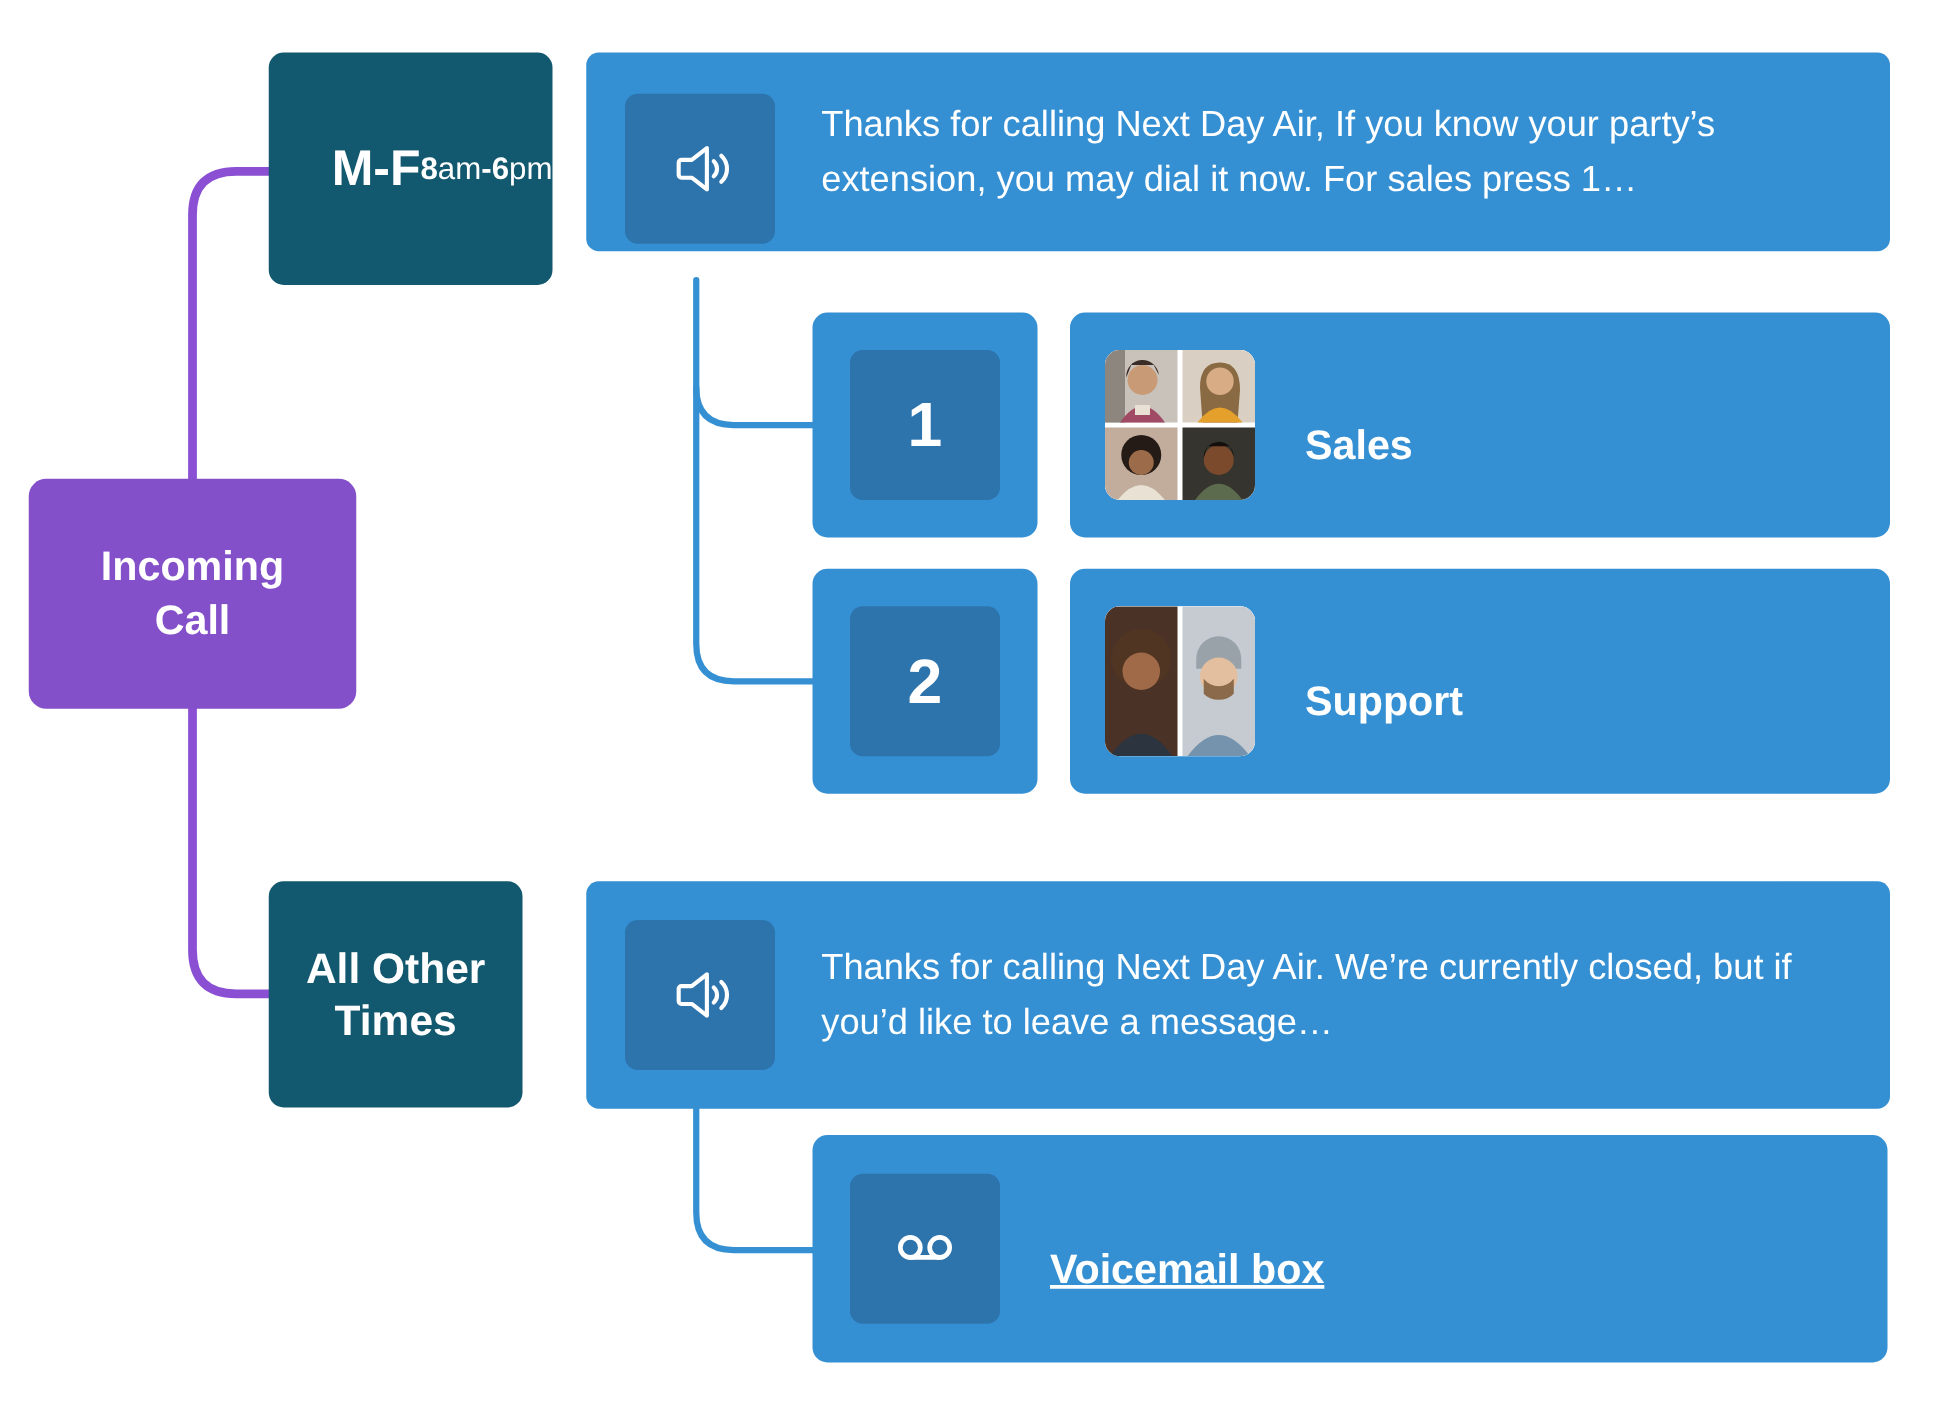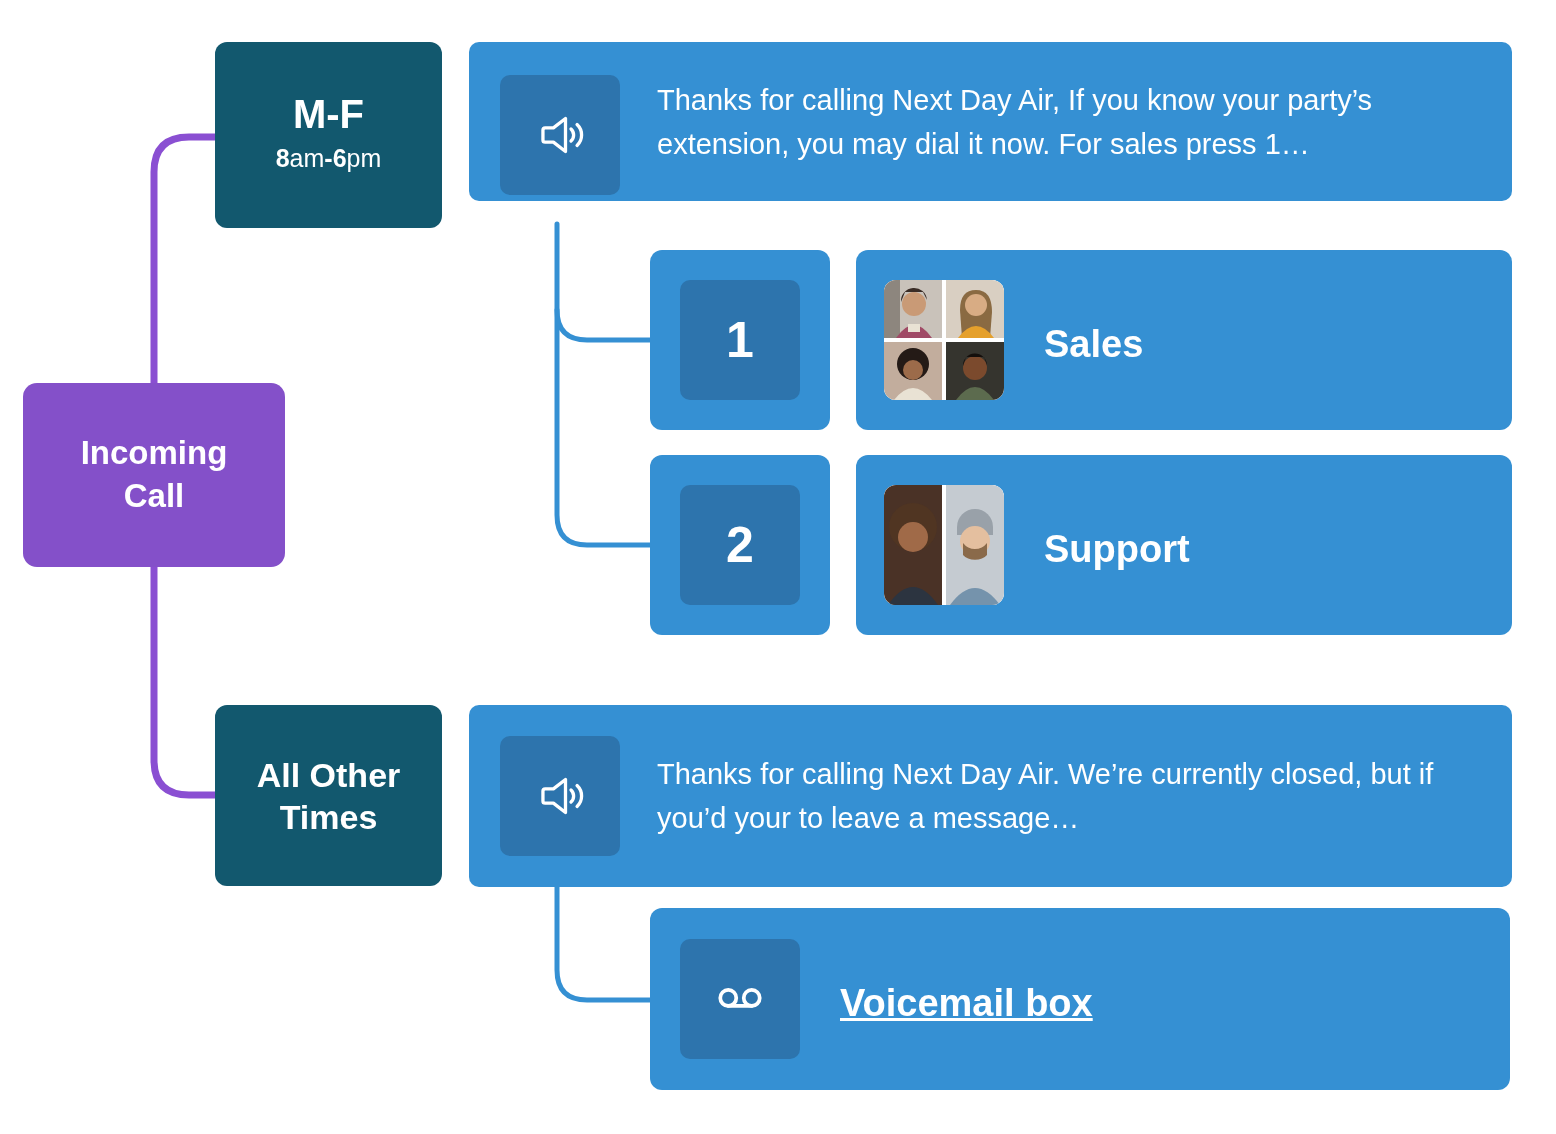--- a/index.html
+++ b/index.html
@@ -25,24 +25,24 @@
   .node{position:absolute;z-index:2;display:flex;align-items:center;justify-content:center;}
 
   .purple-box{
     left:23px;top:383px;width:262px;height:184px;
     background:var(--purple);border-radius:14px;
     color:var(--text-white);font-weight:bold;font-size:33px;line-height:1.3;
     text-align:center;padding:0 28px;
   }
   .teal-box{
     background:var(--teal);border-radius:12px;color:var(--text-white);
-    flex-direction:column;text-align:center;
+    flex-direction:row;text-align:center;justify-content:flex-end;
   }
   #weekday{left:215px;top:42px;width:227px;height:186px;}
-  #afterhours{left:215px;top:705px;width:227px;height:181px;padding:0 1px;}
+  #afterhours{left:215px;top:705px;width:203px;height:181px;padding:0 1px;}
   .teal-line1{font-weight:bold;font-size:40px;line-height:46px;}
   .teal-line2{font-size:25px;line-height:42px;font-weight:400;}
   .teal-line2 b{font-weight:bold;}
   .afterhours-label{font-weight:bold;font-size:34px;line-height:42px;}
 
   .greeting-box{
     background:var(--blue);border-radius:10px;
     left:469px;width:1043px;
     justify-content:flex-start;
   }
@@ -77,22 +77,22 @@
     justify-content:flex-start;
   }
   #dest-sales{top:250px;}
   #dest-support{top:455px;}
   .avatar{
     position:absolute;left:28px;top:30px;width:120px;height:120px;
     background:#ffffff;border-radius:12px;overflow:hidden;
   }
   .avatar svg{display:block;width:120px;height:120px;}
   .dest-label{
-    position:absolute;left:188px;top:4px;height:100%;display:flex;align-items:center;
-    color:var(--text-white);font-weight:bold;font-size:38px;
+    position:absolute;left:188px;top:16px;height:100%;display:flex;align-items:center;
+    color:var(--text-white);font-weight:bold;font-size:33px;
   }
 
   .voicemail-box{
     left:650px;top:908px;width:860px;height:182px;
     background:var(--blue);border-radius:12px;
     justify-content:flex-start;
   }
   .voicemail-box .icon-square{left:30px;top:31px;}
   .voicemail-box .dest-label{left:190px;text-decoration:underline;}
 </style>
@@ -205,21 +205,21 @@
   </div>
 
   <div class="node greeting-box" id="greeting-closed">
     <div class="icon-square">
       <svg width="66" height="66" viewBox="0 0 120 120">
         <path d="M33 47 H48 L70 30 V90 L48 73 H33 A4 4 0 0 1 29 69 V51 A4 4 0 0 1 33 47 Z" fill="none" stroke="#ffffff" stroke-width="6" stroke-linejoin="round"></path>
         <path d="M80 49 A15 15 0 0 1 80 71" fill="none" stroke="#ffffff" stroke-width="6" stroke-linecap="round"></path>
         <path d="M91 41 A26 26 0 0 1 91 79" fill="none" stroke="#ffffff" stroke-width="6" stroke-linecap="round"></path>
       </svg>
     </div>
-    <div class="greeting-text">Thanks for calling Next Day Air. We’re currently closed, but if you’d your to leave a message…</div>
+    <div class="greeting-text">Thanks for calling Next Day Air. We’re currently closed, but if you’d like to leave a message…</div>
   </div>
 
   <div class="node voicemail-box">
     <div class="icon-square">
       <svg width="64" height="64" viewBox="0 0 120 120">
         <circle cx="38" cy="58" r="15" fill="none" stroke="#ffffff" stroke-width="7"></circle>
         <circle cx="82" cy="58" r="15" fill="none" stroke="#ffffff" stroke-width="7"></circle>
         <line x1="38" y1="73" x2="82" y2="73" stroke="#ffffff" stroke-width="7" stroke-linecap="round"></line>
       </svg>
     </div>

